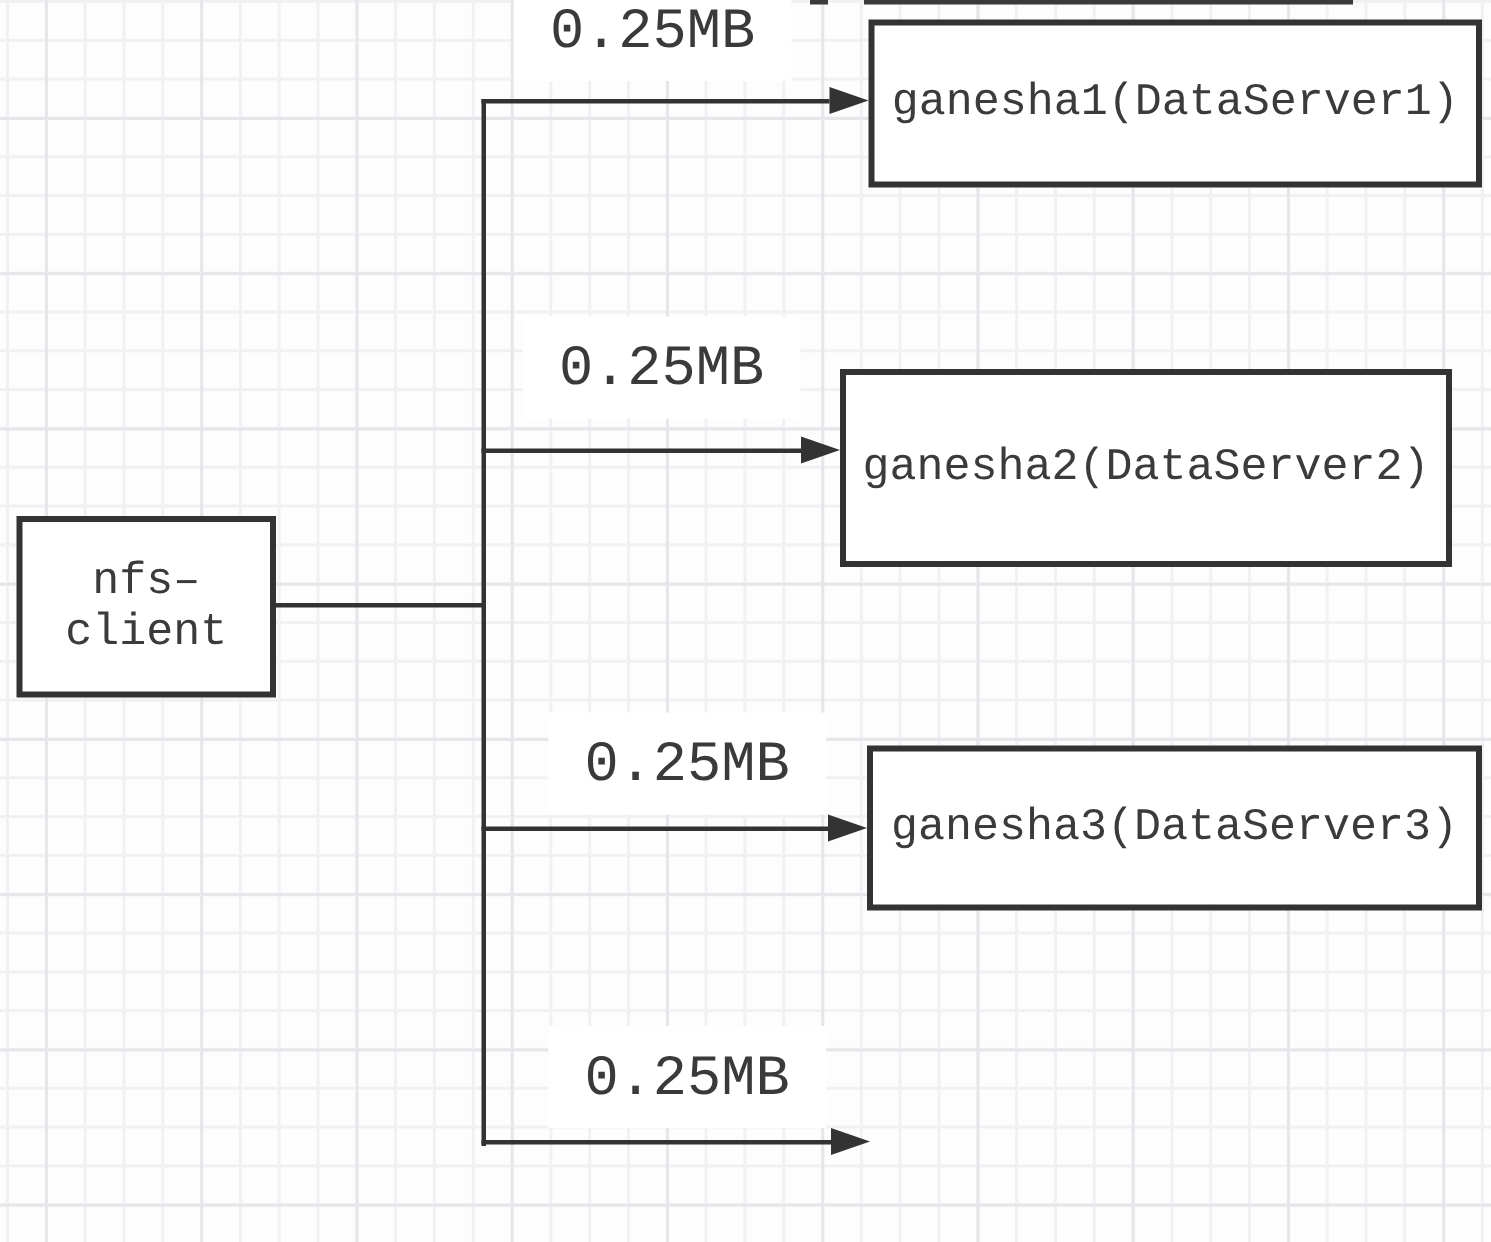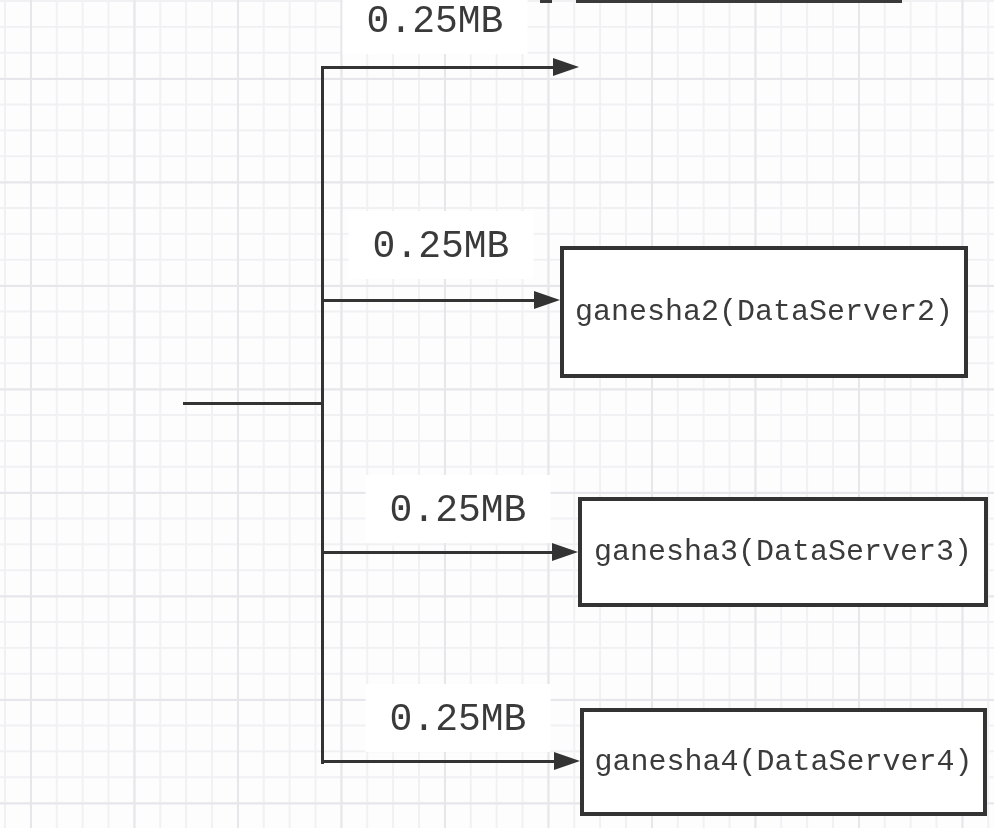--- a/index.html
+++ b/index.html
@@ -82,27 +82,30 @@
   <div class="edge-label" style="left:441px; top:211px;">0.25MB</div>
 
   <div class="line" style="left:321px; top:551px; width:231px; height:3px;"></div>
   <div class="arrowhead" style="left:552px; top:543px;"></div>
   <div class="edge-label" style="left:458px; top:475px;">0.25MB</div>
 
   <div class="line" style="left:321px; top:760px; width:233px; height:3px;"></div>
   <div class="arrowhead" style="left:554px; top:752px;"></div>
   <div class="edge-label" style="left:458px; top:684px;">0.25MB</div>
 
+  <div class="node" style="left:11px; top:344px; width:173px; height:121px;">
+    <span>nfs–client</span>
+  </div>
 
+  <div class="node" style="left:579px; top:13px; width:409px; height:112px;">
+    <span>ganesha1(DataServer1)</span>
+  </div>
 
   <div class="node" style="left:560px; top:246px; width:408px; height:132px;">
     <span>ganesha2(DataServer2)</span>
   </div>
 
   <div class="node" style="left:578px; top:497px; width:410px; height:110px;">
     <span>ganesha3(DataServer3)</span>
   </div>
 
-  <div class="node" style="left:580px; top:708px; width:407px; height:108px;">
-    <span>ganesha4(DataServer4)</span>
-  </div>
 
 </div>
 
 </body></html>

